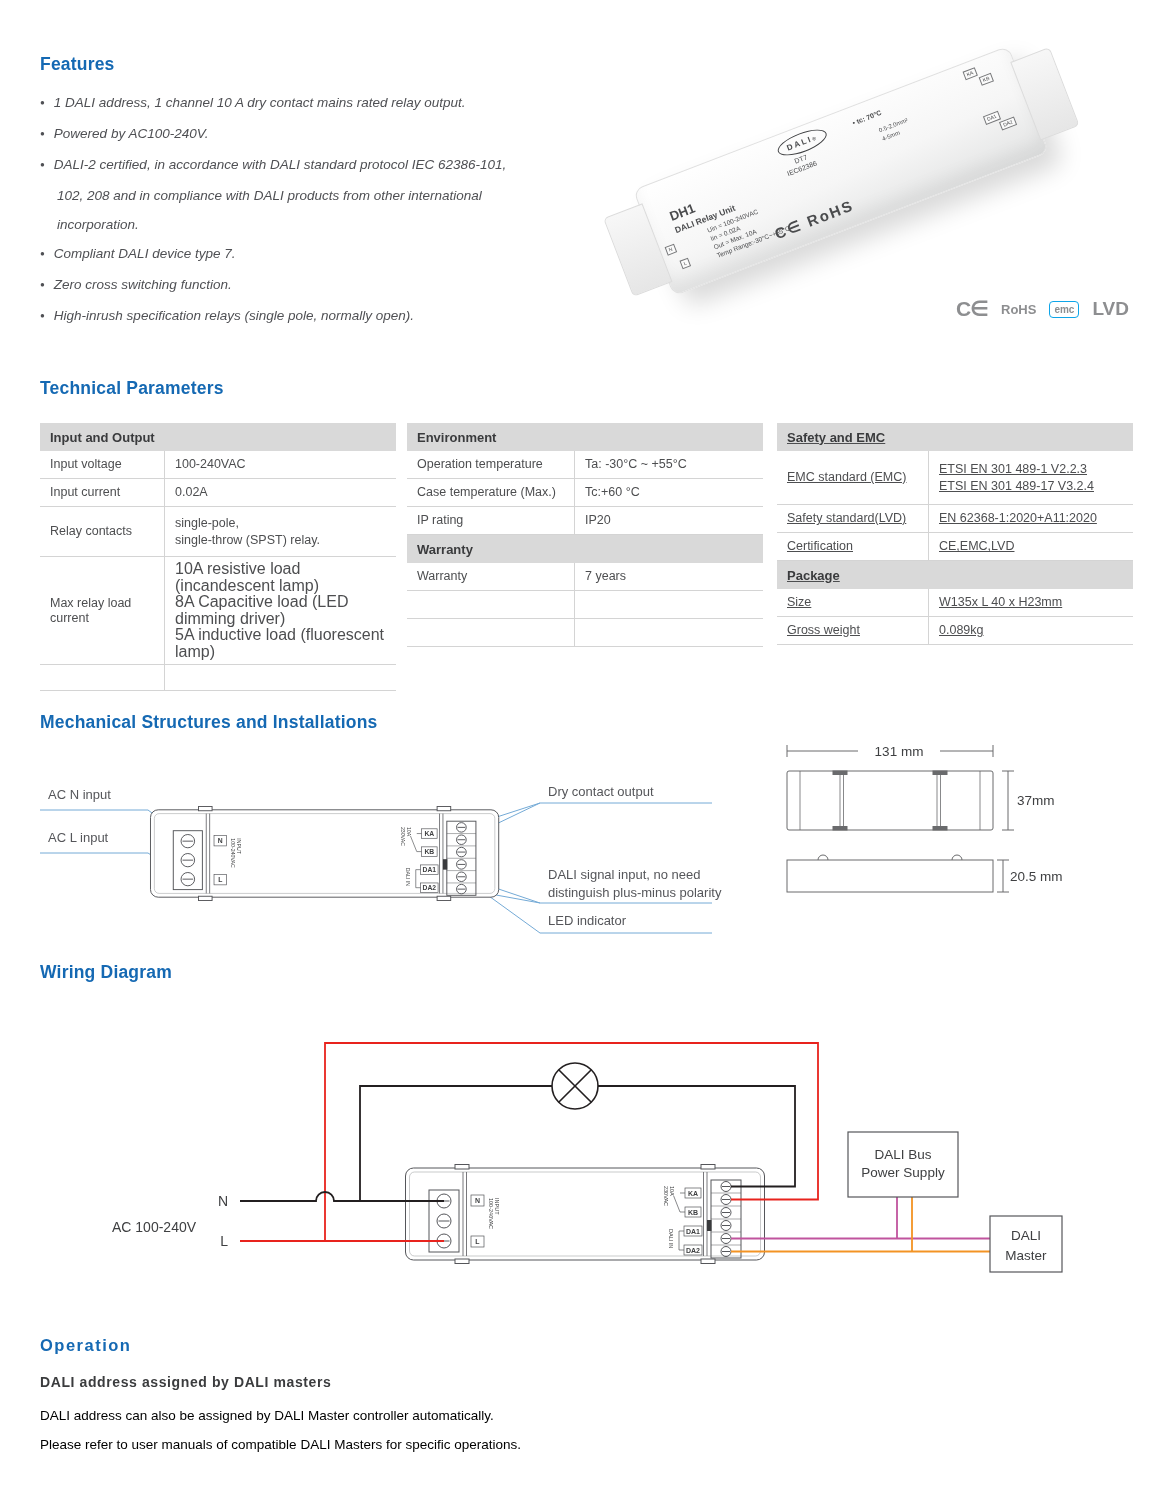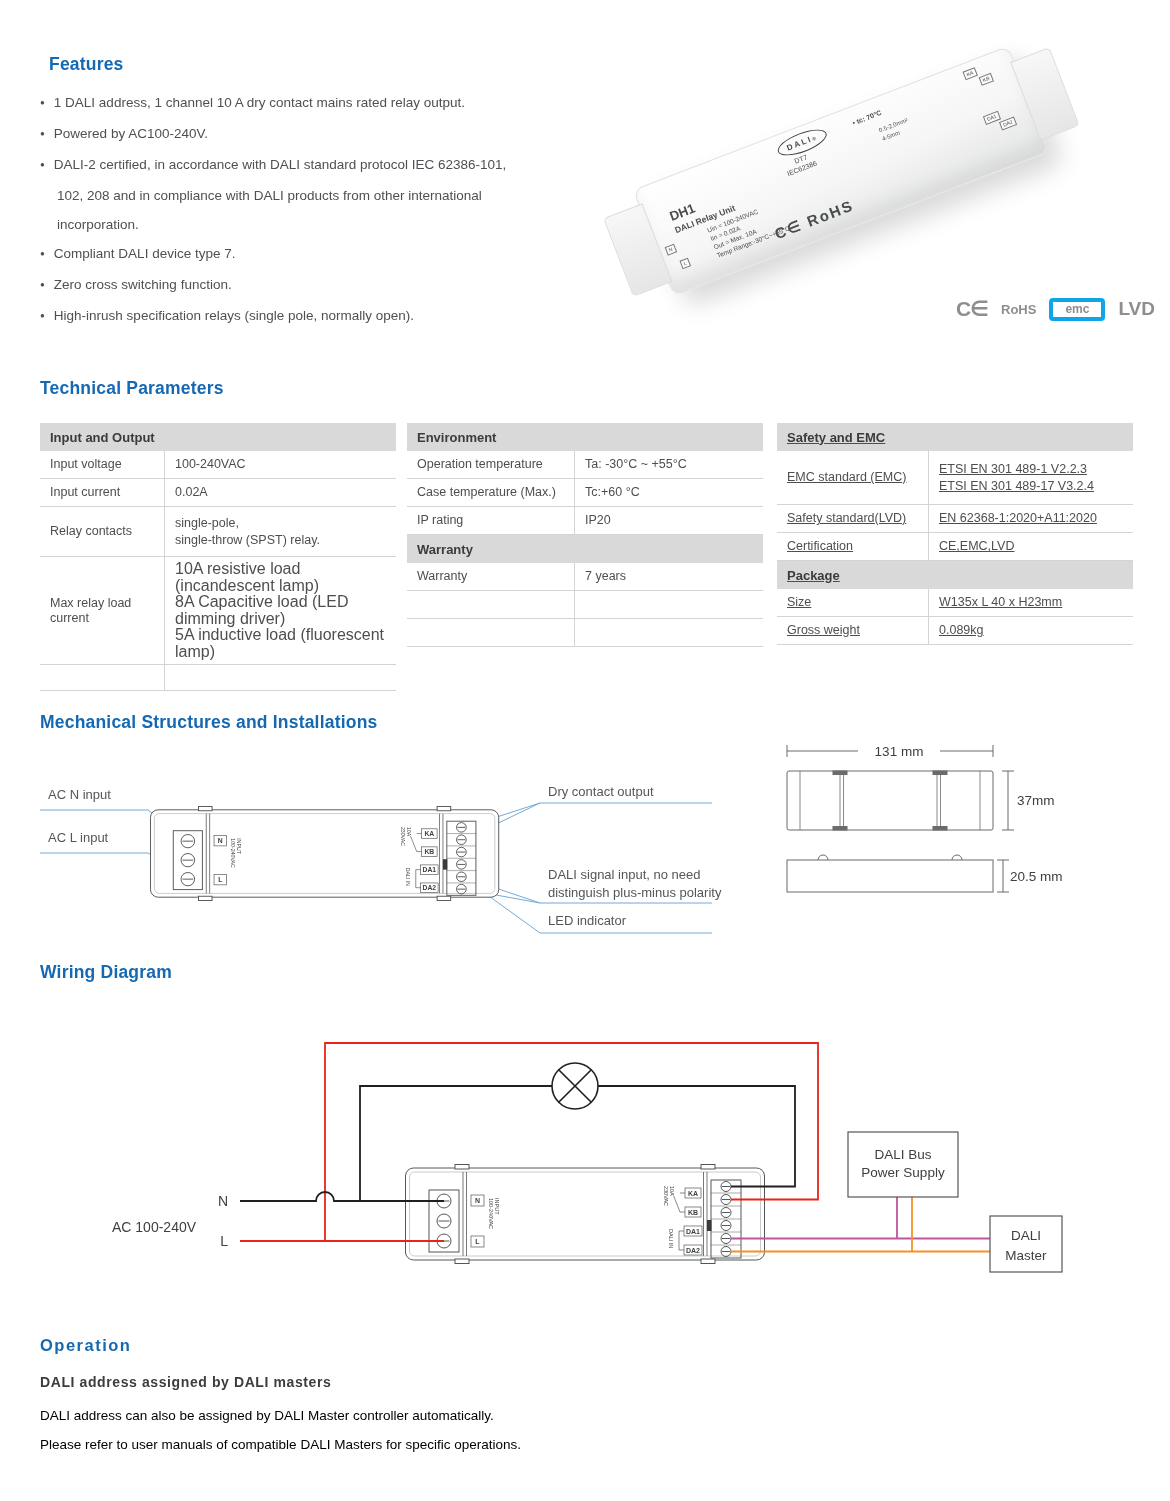--- a/index.html
+++ b/index.html
@@ -6,21 +6,21 @@
   body{
     position:relative;width:1170px;height:1501px;background:#ffffff;overflow:hidden;
     font-family:"Liberation Sans","DejaVu Sans",sans-serif;color:#4d4e50;
   }
   .sec{position:absolute;font-size:17.5px;font-weight:bold;color:#1569b3;letter-spacing:.2px;}
 
   
   #features-list{position:absolute;left:40px;top:88px;width:590px;font-size:13.5px;color:#4f5054;line-height:29px;}
   #features-list .feat::before{content:"●";font-size:8px;margin-right:9px;position:relative;top:-2px;color:#4f5054;}
   #features-list .cont{padding-left:17px;}
-  #features-list div{white-space:nowrap;}
+  #features-list div{white-space:nowrap;font-style:italic;}
 
   
   #product-photo{position:absolute;left:612px;top:28px;width:460px;height:300px;}
   .pp-body{position:absolute;left:28px;top:86px;width:400px;height:112px;transform:rotate(-21deg);
     background:linear-gradient(175deg,#ffffff 0%,#f6f6f6 55%,#e2e3e3 100%);
     border:1px solid #e0e0e0;border-radius:10px;
     box-shadow:10px 16px 24px rgba(0,0,0,.15), inset 0 -12px 16px rgba(0,0,0,.05);}
   .pp-flange{position:absolute;top:15px;width:40px;height:82px;background:linear-gradient(#f7f7f7,#e6e6e6);border:1px solid #dcdcdc;}
   .pp-fl{left:-39px;border-radius:5px 0 0 5px;}
   .pp-fr{right:-39px;border-radius:0 5px 5px 0;}
@@ -38,21 +38,21 @@
   .pp-ce{left:116px;top:83px;font-size:15px;font-weight:bold;letter-spacing:2px;color:#38393b;}
   .pp-tc{left:228px;top:12px;font-size:7px;font-weight:bold;}
   .pp-wire{left:250px;top:28px;font-size:6px;line-height:9px;}
   .pp-wire span{position:static;display:block;}
   .pp-tb{border:0.5px solid #77787a;font-size:5px;line-height:7px;padding:0 2px;color:#535456;background:#fbfbfb;}
 
   
   #cert-marks{position:absolute;left:956px;top:297px;display:flex;align-items:center;gap:13px;color:#8d8e90;font-weight:bold;}
   .cm-ce{font-size:21px;letter-spacing:-1px;}
   .cm-rohs{font-size:13px;}
-  .cm-emc{font-size:12px;border:4px solid #0ea5e9;border-radius:4px;padding:0 12px;line-height:15px;}
+  .cm-emc{font-size:10px;border:1px solid #0ea5e9;border-radius:4px;padding:0 4px;line-height:15px;}
   .cm-lvd{font-size:19px;}
 
   
   .tbl{position:absolute;top:423px;font-size:12.5px;color:#4d4e50;}
   .thead{height:28px;background:#d9d9d9;display:flex;align-items:center;padding-left:10px;
     font-weight:bold;font-size:13px;color:#3a3b3d;box-sizing:border-box;}
   .trow{display:flex;border-bottom:1px solid #d4d4d4;box-sizing:border-box;}
   .tlabel{flex:0 0 var(--lw);display:flex;align-items:center;padding:4px 16px 4px 10px;
     border-right:1px solid #d4d4d4;box-sizing:border-box;line-height:15px;}
   .tval{flex:1;display:flex;flex-direction:column;justify-content:center;padding:4px 10px;line-height:16.5px;box-sizing:border-box;}
@@ -71,21 +71,21 @@
   .act{font-size:14px;fill:#3f4042;}
 
   
   #op-title{letter-spacing:1.5px;font-size:16.5px;}
   #op-sub{position:absolute;left:40px;top:1374px;font-size:14px;font-weight:bold;color:#3b3c3e;letter-spacing:.6px;}
   .op-line{position:absolute;left:40px;font-size:13.5px;color:#000000;}
 </style>
 </head>
 <body>
 
-<div class="sec" style="left:40px;top:54px;margin-left:9px;">Features</div>
+<div class="sec" style="left:40px;top:54px;">Features</div>
 <div id="features-list">
   <div class="feat">1 DALI address, 1 channel 10 A dry contact mains rated relay output.</div>
   <div class="feat">Powered by AC100-240V.</div>
   <div class="feat">DALI-2 certified, in accordance with DALI standard protocol IEC 62386-101,</div>
   <div class="cont">102, 208 and in compliance with DALI products from other international</div>
   <div class="cont">incorporation.</div>
   <div class="feat">Compliant DALI device type 7.</div>
   <div class="feat">Zero cross switching function.</div>
   <div class="feat">High-inrush specification relays (single pole, normally open).</div>
 </div>

